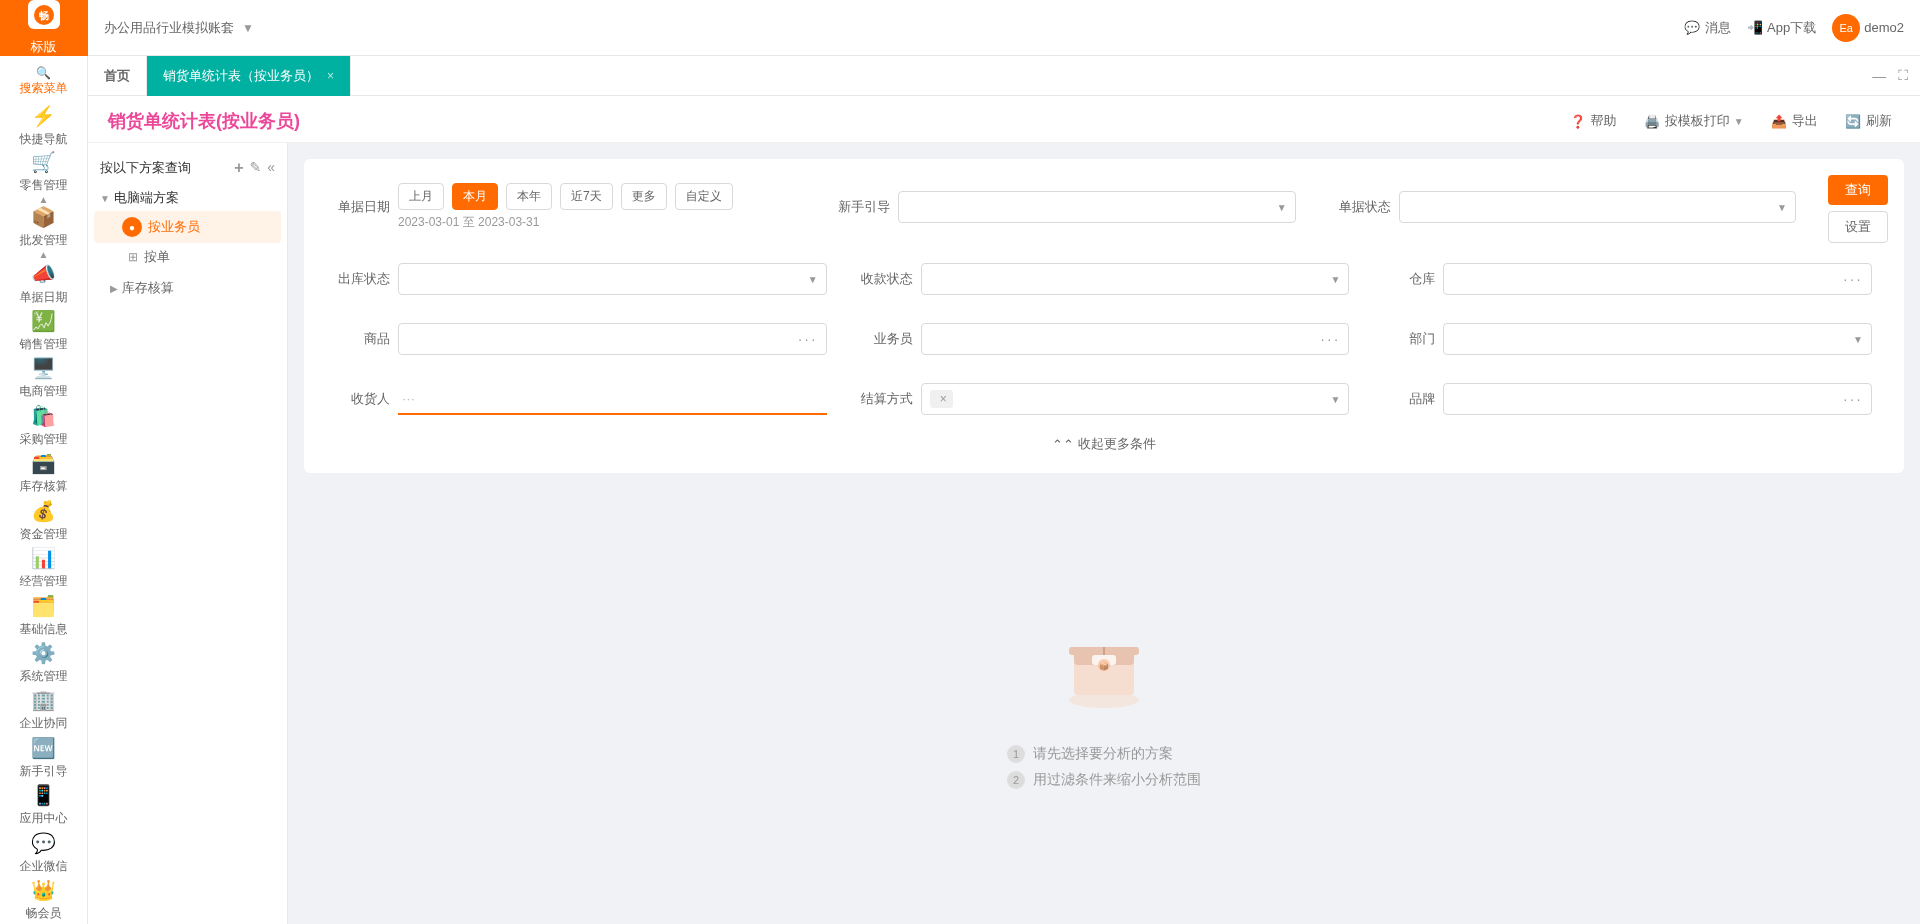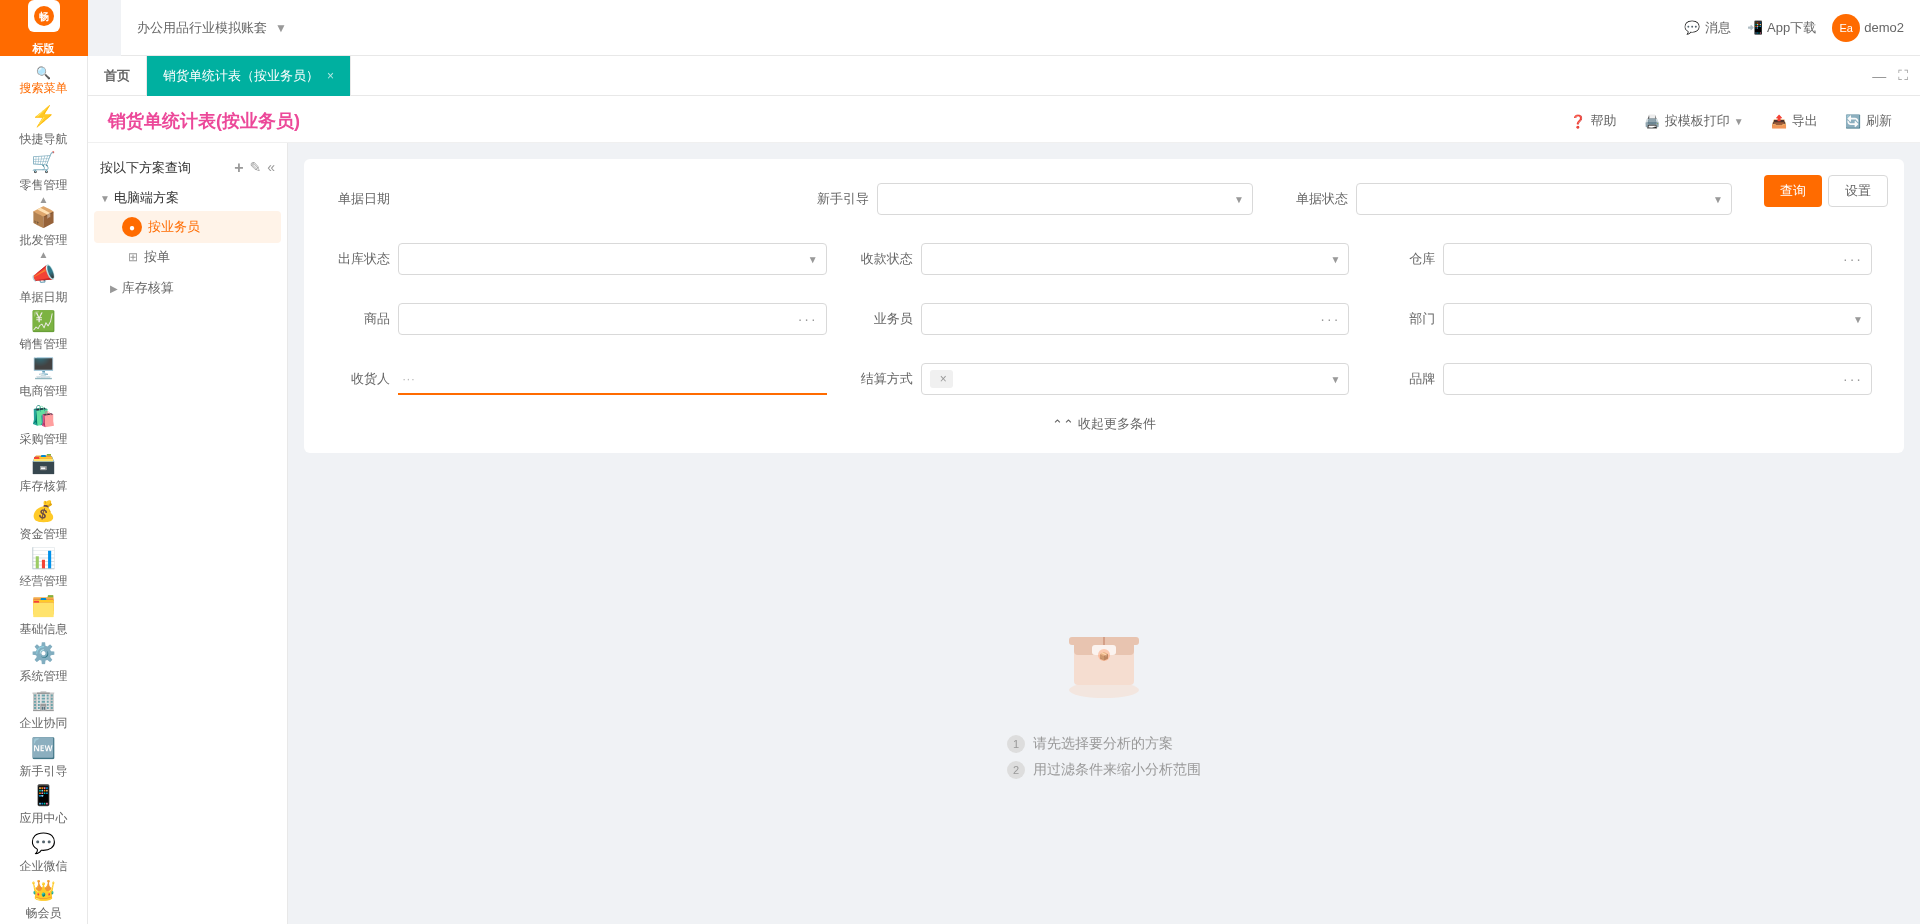--- a/index.html
+++ b/index.html
@@ -6,30 +6,30 @@
     body { background: #f0f2f5; font-size: 13px; color: #333; overflow: hidden; height: 924px; }
 
     
     .app-wrapper { display: flex; height: 924px; }
 
     
     .sidebar { width: 88px; background: #fff; border-right: 1px solid #e8e8e8; display: flex; flex-direction: column; align-items: center; padding-top: 0; z-index: 10; }
     .sidebar-logo { width: 88px; height: 56px; background: #ff6b00; display: flex; flex-direction: column; align-items: center; justify-content: center; cursor: pointer; }
     .sidebar-logo .logo-icon { width: 32px; height: 32px; background: #fff; border-radius: 6px; display: flex; align-items: center; justify-content: center; }
     .sidebar-logo .logo-icon svg { width: 24px; height: 24px; }
-    .sidebar-logo-label { color: #fff; font-size: 11px; margin-top: 9px; font-weight: bold; }
+    .sidebar-logo-label { color: #fff; font-size: 13px; margin-top: 9px; }
     .sidebar-menu-item { width: 88px; height: 56px; display: flex; flex-direction: column; align-items: center; justify-content: center; cursor: pointer; color: #666; font-size: 12px; border-bottom: none; }
     .sidebar-menu-item .menu-icon { font-size: 20px; margin-bottom: 3px; }
     .search-menu { padding: 10px 0 5px 0; display: flex; flex-direction: column; align-items: center; cursor: pointer; color: #ff6b00; font-size: 12px; width: 88px; height: 52px; justify-content: center; }
 
     
     .main-area { flex: 1; display: flex; flex-direction: column; overflow: hidden; }
 
     
-    .header { height: 56px; background: #fff; border-bottom: 1px solid #e8e8e8; display: flex; align-items: center; justify-content: space-between; padding: 0 16px; margin-left: 33px; }
+    .header { height: 56px; background: #fff; border-bottom: 1px solid #e8e8e8; display: flex; align-items: center; justify-content: space-between; padding: 0 16px; }
     .header-left { display: flex; align-items: center; gap: 8px; color: #666; font-size: 13px; }
     .header-right { display: flex; align-items: center; gap: 16px; color: #666; font-size: 13px; }
     .header-right-item { display: flex; align-items: center; gap: 4px; cursor: pointer; }
     .avatar { width: 28px; height: 28px; border-radius: 50%; background: #ff6b00; display: flex; align-items: center; justify-content: center; color: #fff; font-size: 11px; }
 
     
     .tab-bar { height: 40px; background: #fff; border-bottom: 1px solid #e8e8e8; display: flex; align-items: center; padding-left: 0; }
     .tab-item { height: 40px; display: flex; align-items: center; padding: 0 16px; cursor: pointer; color: #666; font-size: 13px; border-right: 1px solid #e8e8e8; white-space: nowrap; }
     .tab-item.active { background: #00b0a0; color: #fff; }
     .tab-item .tab-close { margin-left: 8px; font-size: 12px; cursor: pointer; opacity: 0.7; }
@@ -87,21 +87,21 @@
 
     
     .tag-close { display: inline-flex; align-items: center; background: #f0f0f0; border-radius: 3px; padding: 2px 6px; font-size: 12px; gap: 4px; }
     .tag-close .x { cursor: pointer; color: #999; }
 
     
     .collapse-row { display: flex; justify-content: center; padding: 4px 0; }
     .collapse-btn { display: flex; align-items: center; gap: 4px; cursor: pointer; color: #666; font-size: 13px; background: none; border: none; }
 
     
-    .query-buttons { display: flex; gap: 6px; margin-left: 8px; }
+    .query-buttons { display: flex; flex-direction: column; gap: 6px; margin-left: 8px; }
 
     
     .empty-state { flex: 1; display: flex; flex-direction: column; align-items: center; justify-content: center; padding: 60px 0; }
     .empty-icon { width: 120px; height: 120px; margin-bottom: 20px; }
     .empty-tips { display: flex; flex-direction: column; gap: 8px; }
     .empty-tip { display: flex; align-items: center; gap: 8px; color: #999; font-size: 14px; }
     .tip-num { width: 18px; height: 18px; border-radius: 50%; background: #ddd; color: #999; display: flex; align-items: center; justify-content: center; font-size: 11px; }
     .filter-cell { display: flex; align-items: center; padding: 8px 16px 8px 0; }
     .filter-cell-label { width: 70px; text-align: right; color: #666; font-size: 13px; flex-shrink: 0; margin-right: 8px; }
     .filter-cell-input { flex: 1; }
@@ -318,20 +318,33 @@
 
         <div class="right-panel">
 
           <div class="filter-form">
 
             <div style="display:flex;align-items:flex-start;gap:8px;margin-bottom:12px;">
               <div style="flex:1;display:grid;grid-template-columns:1fr 1fr 1fr;gap:9px;">
 
                 <div class="filter-cell">
                   <span class="filter-cell-label">单据日期</span>
+                  <div class="filter-cell-input">
+                    <div class="date-row">
+                      <button class="date-btn">上月</button>
+                      <button class="date-btn active">本月</button>
+                      <button class="date-btn">本年</button>
+                      <button class="date-btn">近7天</button>
+                      <button class="date-btn">更多</button>
+                      <button class="date-btn">自定义</button>
+                    </div>
+                    <div style="margin-top:4px;">
+                      <span class="date-range-text">2023-03-01 至 2023-03-31</span>
+                    </div>
+                  </div>
                 </div>
 
                 <div class="filter-cell">
                   <span class="filter-cell-label">新手引导</span>
                   <div class="filter-cell-input">
                     <div class="select-field">
                       <span></span>
                       <span class="arrow">▼</span>
                     </div>
                   </div>

